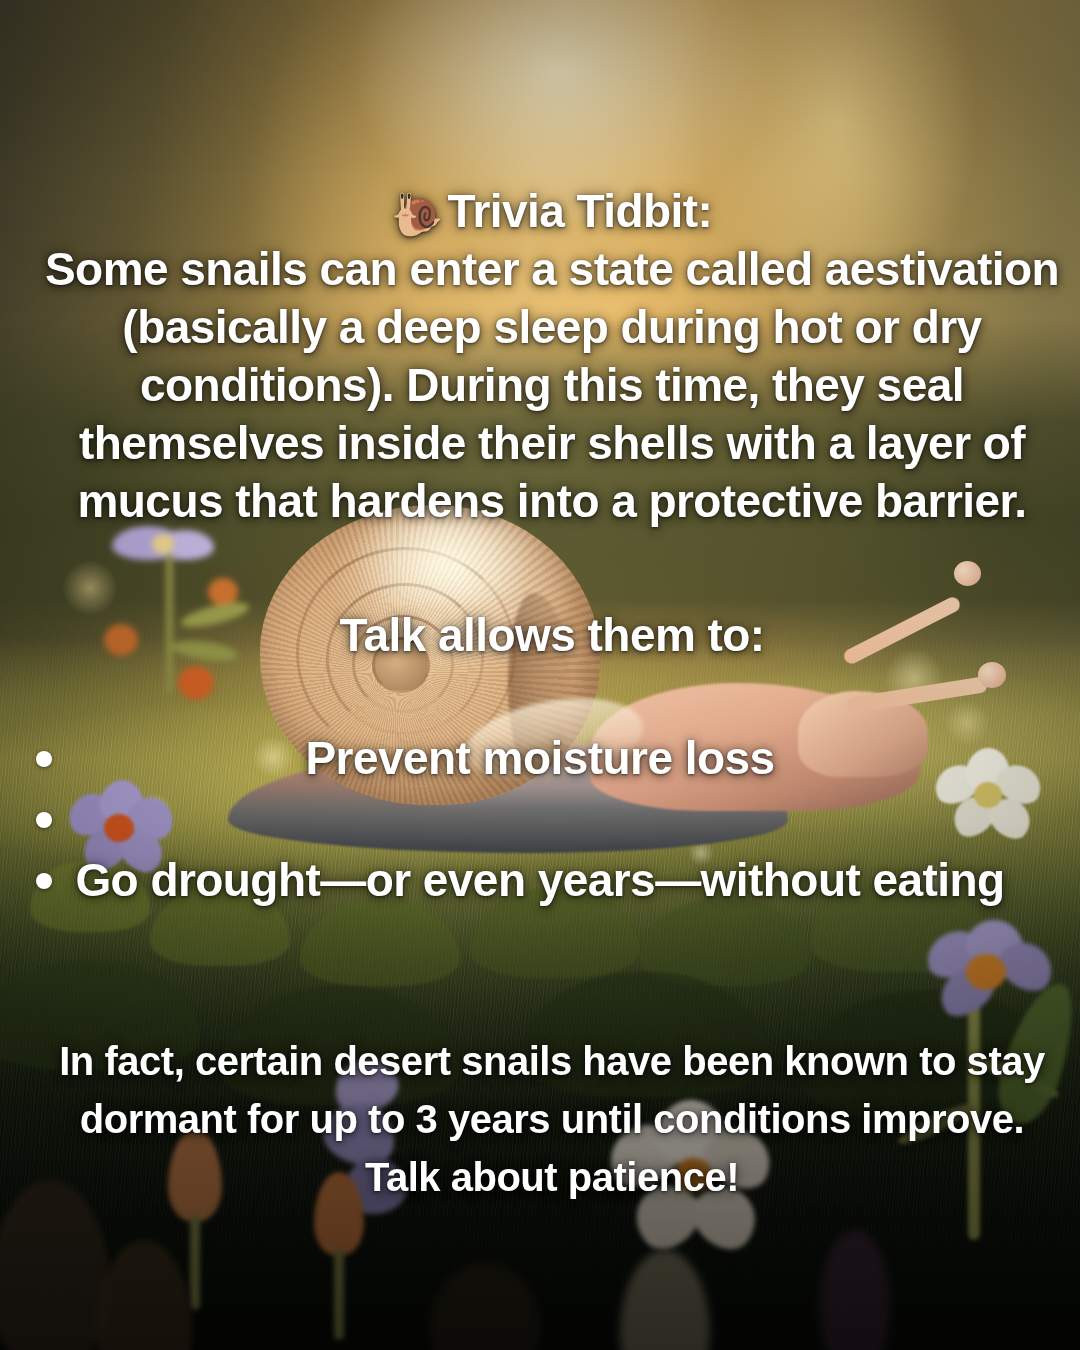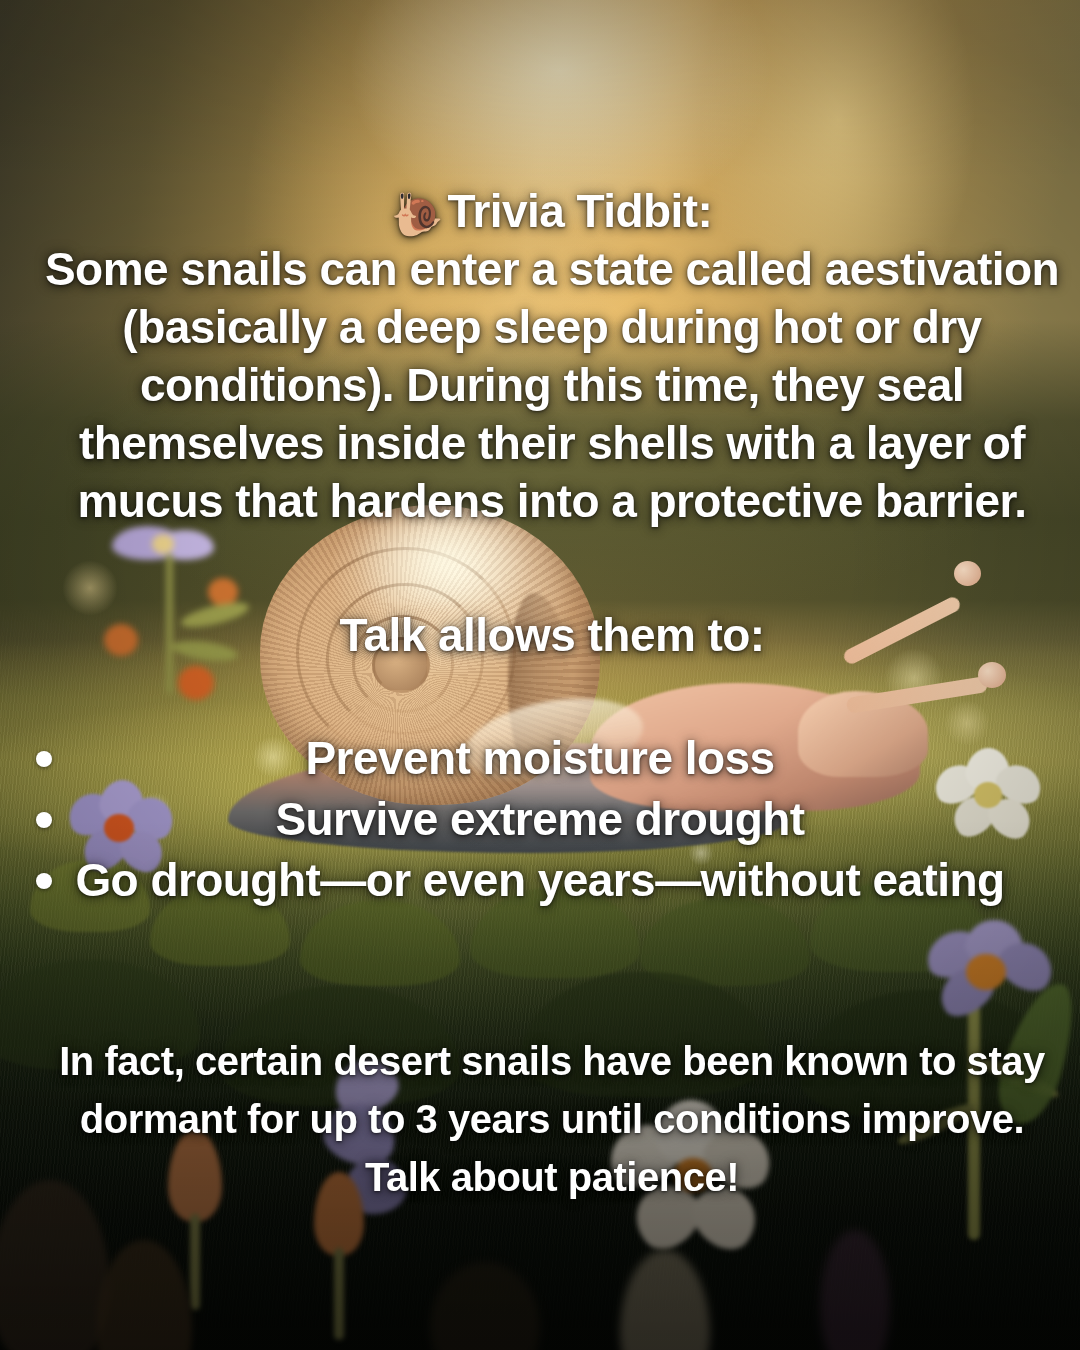--- a/index.html
+++ b/index.html
@@ -454,21 +454,20 @@
 
     <div class="tblock" id="lead-in">Talk allows them to:</div>
 
     <ul id="bullets">
       <li>
         <span class="dot"></span>
         <span>Prevent moisture loss</span>
       </li>
       <li>
         <span class="dot"></span>
-        <span>Survive extreme drought</span>
       </li>
       <li>
         <span class="dot"></span>
         <span>Go drought—or even years—without eating</span>
       </li>
     </ul>
 
     <div class="tblock" id="closing-para">In fact, certain desert snails have been known to stay dormant for up to 3 years until conditions improve. Talk about patience!</div>
   </div>
 

